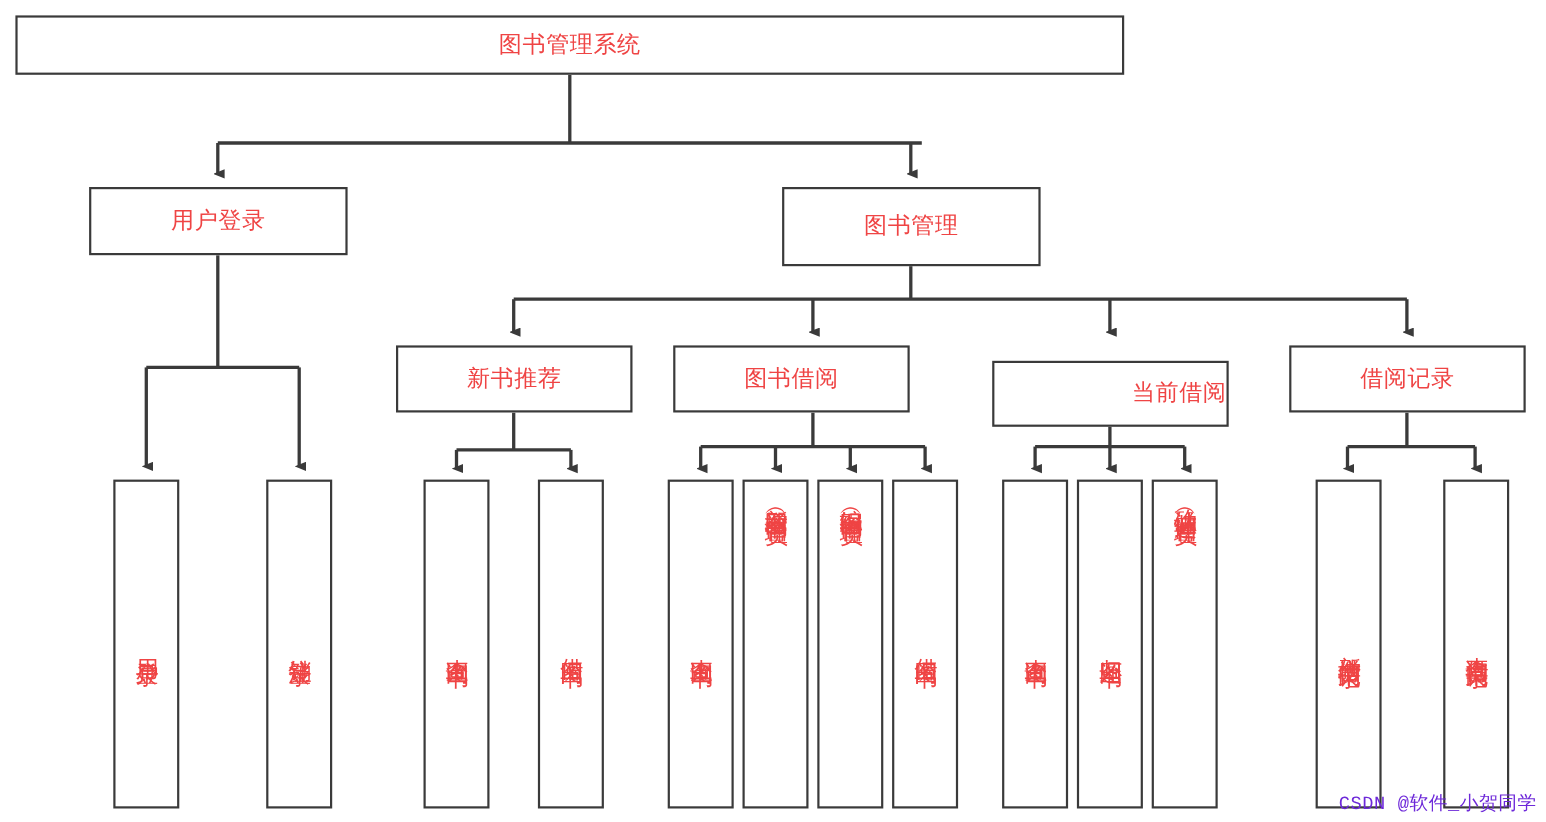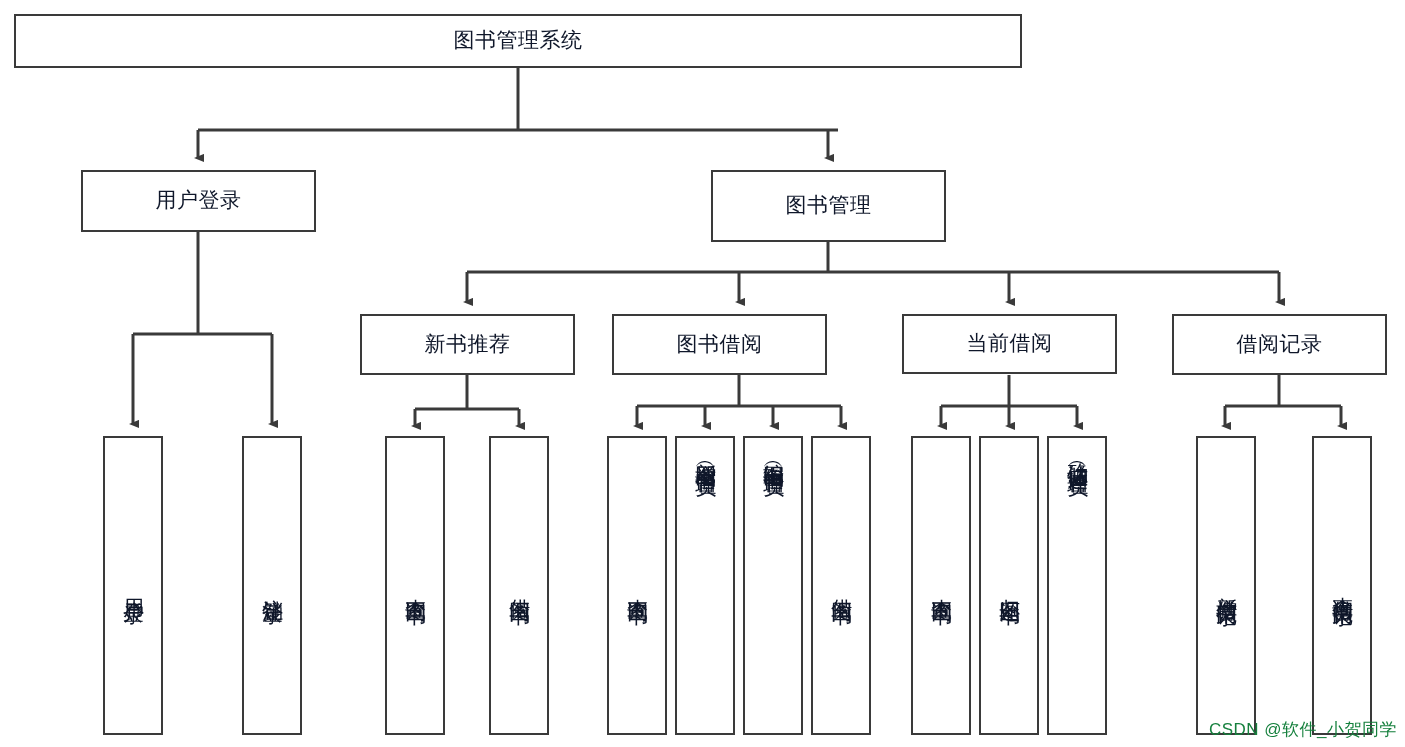--- a/index.html
+++ b/index.html
@@ -26,21 +26,21 @@
     height: 747px;
   }
   .node {
     position: absolute;
     box-sizing: border-box;
     border: 2px solid #3a3a3a;
     background: #ffffff;
     display: flex;
     align-items: center;
     justify-content: center;
-    color: #0f172a;
+    color: #ef4444;
     z-index: 2;
   }
   .node-label {
     display: block;
     text-align: center;
     line-height: 1.0;
     letter-spacing: 0.5px;
   }
   .node.horizontal .node-label {
     font-size: 21px;
@@ -65,25 +65,25 @@
   }
   .node.vertical.centered {
     align-items: center;
     padding-top: 0;
   }
   #watermark {
     position: absolute;
     right: 8px;
     bottom: 6px;
     font-size: 17px;
-    color: #15803d;
+    color: #6d28d9;
     letter-spacing: 0.5px;
     white-space: nowrap;
     z-index: 5;
-    font-family: Liberation Sans, sans-serif;
+    font-family: Liberation Mono, monospace;
   }
 </style>
 </head>
 <body>
 
 <div id="diagram-root">
 
   <svg id="diagram-svg" viewBox="0 0 1405 747" xmlns="http://www.w3.org/2000/svg">
     <defs>
       <marker id="arrowhead" markerWidth="10" markerHeight="10" refX="4.2" refY="6.2" orient="auto" markerUnits="userSpaceOnUse">
@@ -148,21 +148,21 @@
   </div>
 
   <div class="node horizontal" style="left:360px; top:314px; width:215px; height:61px;">
     <span class="node-label">新书推荐</span>
   </div>
 
   <div class="node horizontal" style="left:612px; top:314px; width:215px; height:61px;">
     <span class="node-label">图书借阅</span>
   </div>
 
-  <div class="node horizontal" style="left:902px; top:314px; width:215px; height:60px;">
+  <div class="node horizontal" style="left:902px; top:328px; width:215px; height:60px;justify-content:flex-end;">
     <span class="node-label">当前借阅</span>
   </div>
 
   <div class="node horizontal" style="left:1172px; top:314px; width:215px; height:61px;">
     <span class="node-label">借阅记录</span>
   </div>
 
   <div class="node vertical centered" style="left:103px; top:436px; width:60px; height:299px;">
     <span class="node-label">用户登录</span>
   </div>

